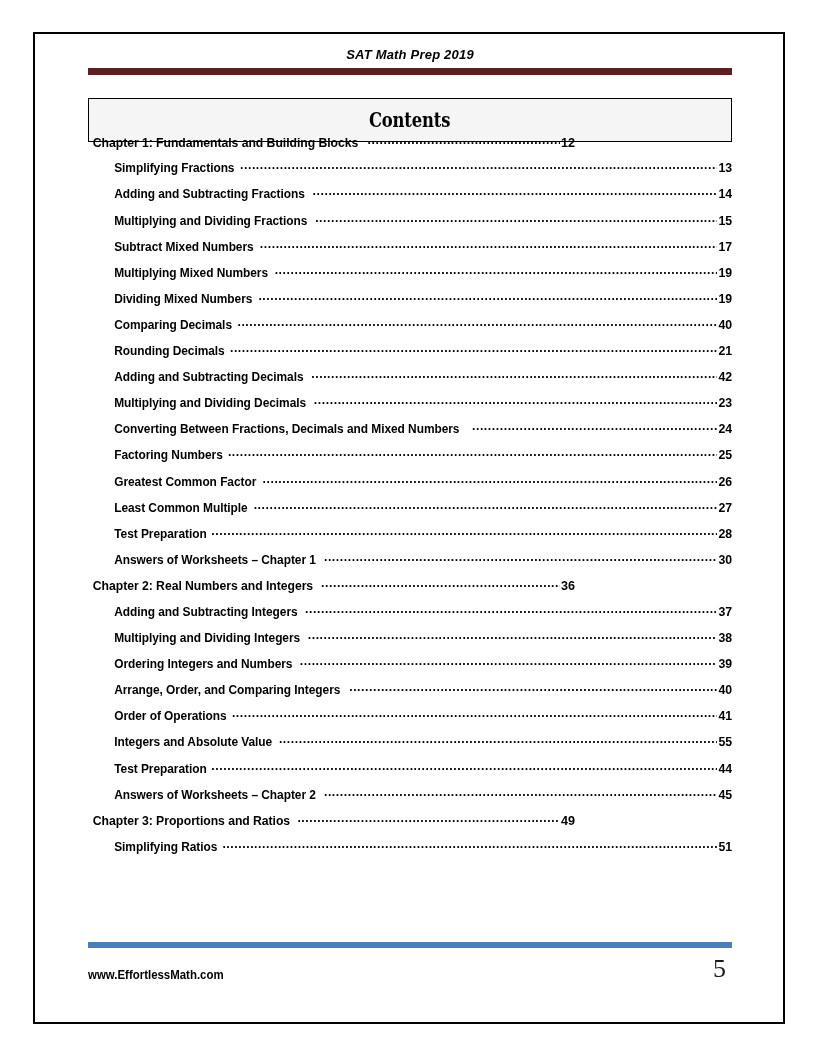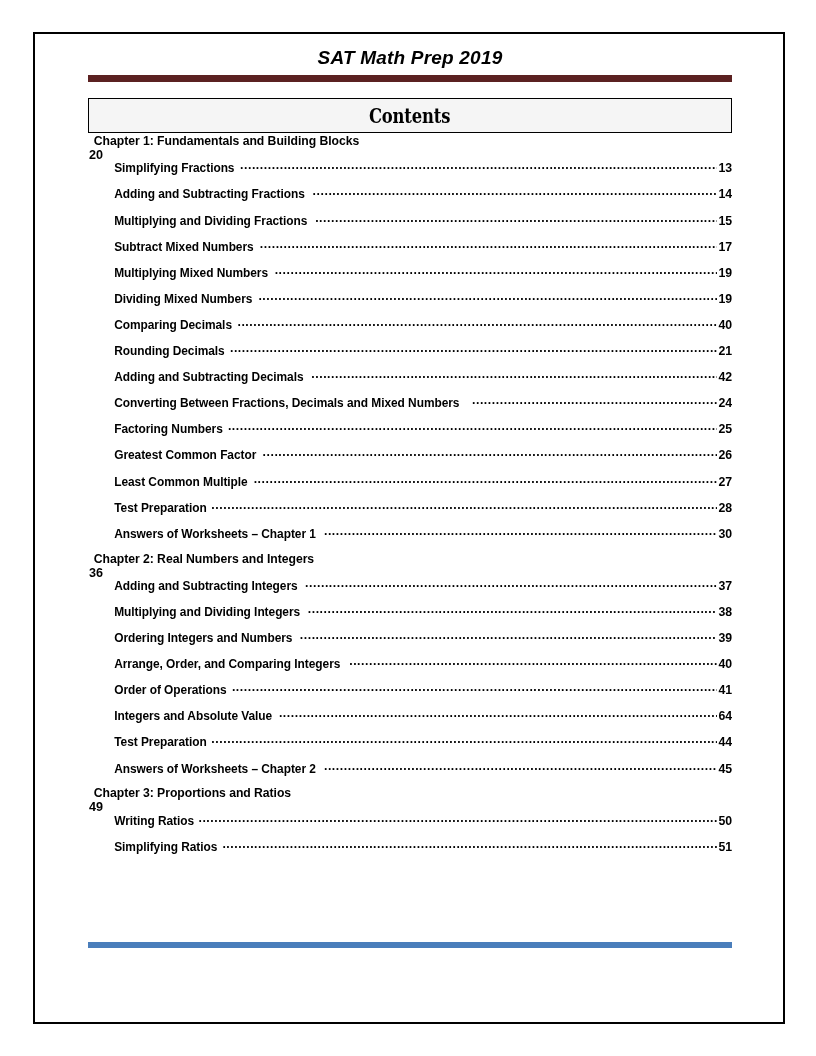--- a/index.html
+++ b/index.html
@@ -33,38 +33,38 @@
     position: absolute;
     left: 53px;
     top: 14px;
     width: 644px;
   }
   #header-title {
     text-align: center;
     font-family: "Liberation Sans", sans-serif;
     font-weight: bold;
     font-style: italic;
-    font-size: 19px;
+    font-size: 13px;
     letter-spacing: .2px;
     color: #000000;
     line-height: 1.1;
   }
   #header-rule {
     margin-top: 6px;
     height: 7px;
     width: 100%;
   }
 
   
   #contents-box {
     position: absolute;
     left: 53px;
     top: 64px;
     width: 644px;
-    height: 35px;
+    height: 44px;
     border: 1.5px solid #000000;
     background: #f5f5f5;
     box-sizing: border-box;
     display: flex;
     align-items: center;
     justify-content: center;
   }
   #contents-title {
     font-family: "DejaVu Serif", "Liberation Serif", serif;
     font-weight: bold;
@@ -92,21 +92,20 @@
     font-family: "Liberation Sans", sans-serif;
     font-size: 12.3px;
     font-weight: bold;
     white-space: nowrap;
     overflow: hidden;
   }
 
   
   .toc-row.chapter {
     font-size: 12.6px;
-    flex-direction: column;
   }
   .toc-row.chapter .toc-label { padding-left: 5px; }
   .toc-row.chapter .toc-tail   { flex: 0 0 157px; }
 
   
   .toc-row.section .toc-label { padding-left: 27px; }
   .toc-row.section .toc-tail  { flex: 0 0 0px; }
 
   .toc-label {
     flex: 0 0 auto;
@@ -191,21 +190,21 @@
   </div>
 
   <div id="contents-box" style="background: rgb(245, 245, 245); border-color: rgb(0, 0, 0);">
     <div id="contents-title">Contents</div>
   </div>
 
   <div id="toc">
       <div class="toc-row chapter">
         <span class="toc-label">Chapter 1: Fundamentals and Building Blocks</span>
         <span class="toc-dots"></span>
-        <span class="toc-page">20</span>
+        <span class="toc-page">12</span>
         <span class="toc-tail"></span>
       </div>
       <div class="toc-row section">
         <span class="toc-label">Simplifying Fractions</span>
         <span class="toc-dots"></span>
         <span class="toc-page">13</span>
         <span class="toc-tail"></span>
       </div>
       <div class="toc-row section">
         <span class="toc-label">Adding and Subtracting Fractions</span>
@@ -246,20 +245,26 @@
       <div class="toc-row section">
         <span class="toc-label">Rounding Decimals</span>
         <span class="toc-dots"></span>
         <span class="toc-page">21</span>
         <span class="toc-tail"></span>
       </div>
       <div class="toc-row section">
         <span class="toc-label">Adding and Subtracting Decimals</span>
         <span class="toc-dots"></span>
         <span class="toc-page">42</span>
+        <span class="toc-tail"></span>
+      </div>
+      <div class="toc-row section">
+        <span class="toc-label">Multiplying and Dividing Decimals</span>
+        <span class="toc-dots"></span>
+        <span class="toc-page">23</span>
         <span class="toc-tail"></span>
       </div>
       <div class="toc-row section">
         <span class="toc-label">Converting Between Fractions, Decimals and Mixed Numbers</span>
         <span class="toc-dots"></span>
         <span class="toc-page">24</span>
         <span class="toc-tail"></span>
       </div>
       <div class="toc-row section">
         <span class="toc-label">Factoring Numbers</span>
@@ -323,21 +328,21 @@
       </div>
       <div class="toc-row section">
         <span class="toc-label">Order of Operations</span>
         <span class="toc-dots"></span>
         <span class="toc-page">41</span>
         <span class="toc-tail"></span>
       </div>
       <div class="toc-row section">
         <span class="toc-label">Integers and Absolute Value</span>
         <span class="toc-dots"></span>
-        <span class="toc-page">64</span>
+        <span class="toc-page">55</span>
         <span class="toc-tail"></span>
       </div>
       <div class="toc-row section">
         <span class="toc-label">Test Preparation</span>
         <span class="toc-dots"></span>
         <span class="toc-page">44</span>
         <span class="toc-tail"></span>
       </div>
       <div class="toc-row section">
         <span class="toc-label">Answers of Worksheets – Chapter 2</span>
@@ -345,30 +350,28 @@
         <span class="toc-page">45</span>
         <span class="toc-tail"></span>
       </div>
       <div class="toc-row chapter">
         <span class="toc-label">Chapter 3: Proportions and Ratios</span>
         <span class="toc-dots"></span>
         <span class="toc-page">49</span>
         <span class="toc-tail"></span>
       </div>
       <div class="toc-row section">
-        <span class="toc-label">Writing Ratios</span>
-        <span class="toc-dots"></span>
-        <span class="toc-page">50</span>
-        <span class="toc-tail"></span>
-      </div>
-      <div class="toc-row section">
         <span class="toc-label">Simplifying Ratios</span>
         <span class="toc-dots"></span>
         <span class="toc-page">51</span>
         <span class="toc-tail"></span>
       </div>
     </div>
 
   <div id="footer">
     <div id="footer-rule" style="background: rgb(74, 126, 187);"></div>
+    <div id="footer-line">
+      <div id="footer-site">www.EffortlessMath.com</div>
+      <div id="footer-pagenum">5</div>
+    </div>
   </div>
 
 </div>
 
 </body></html>

